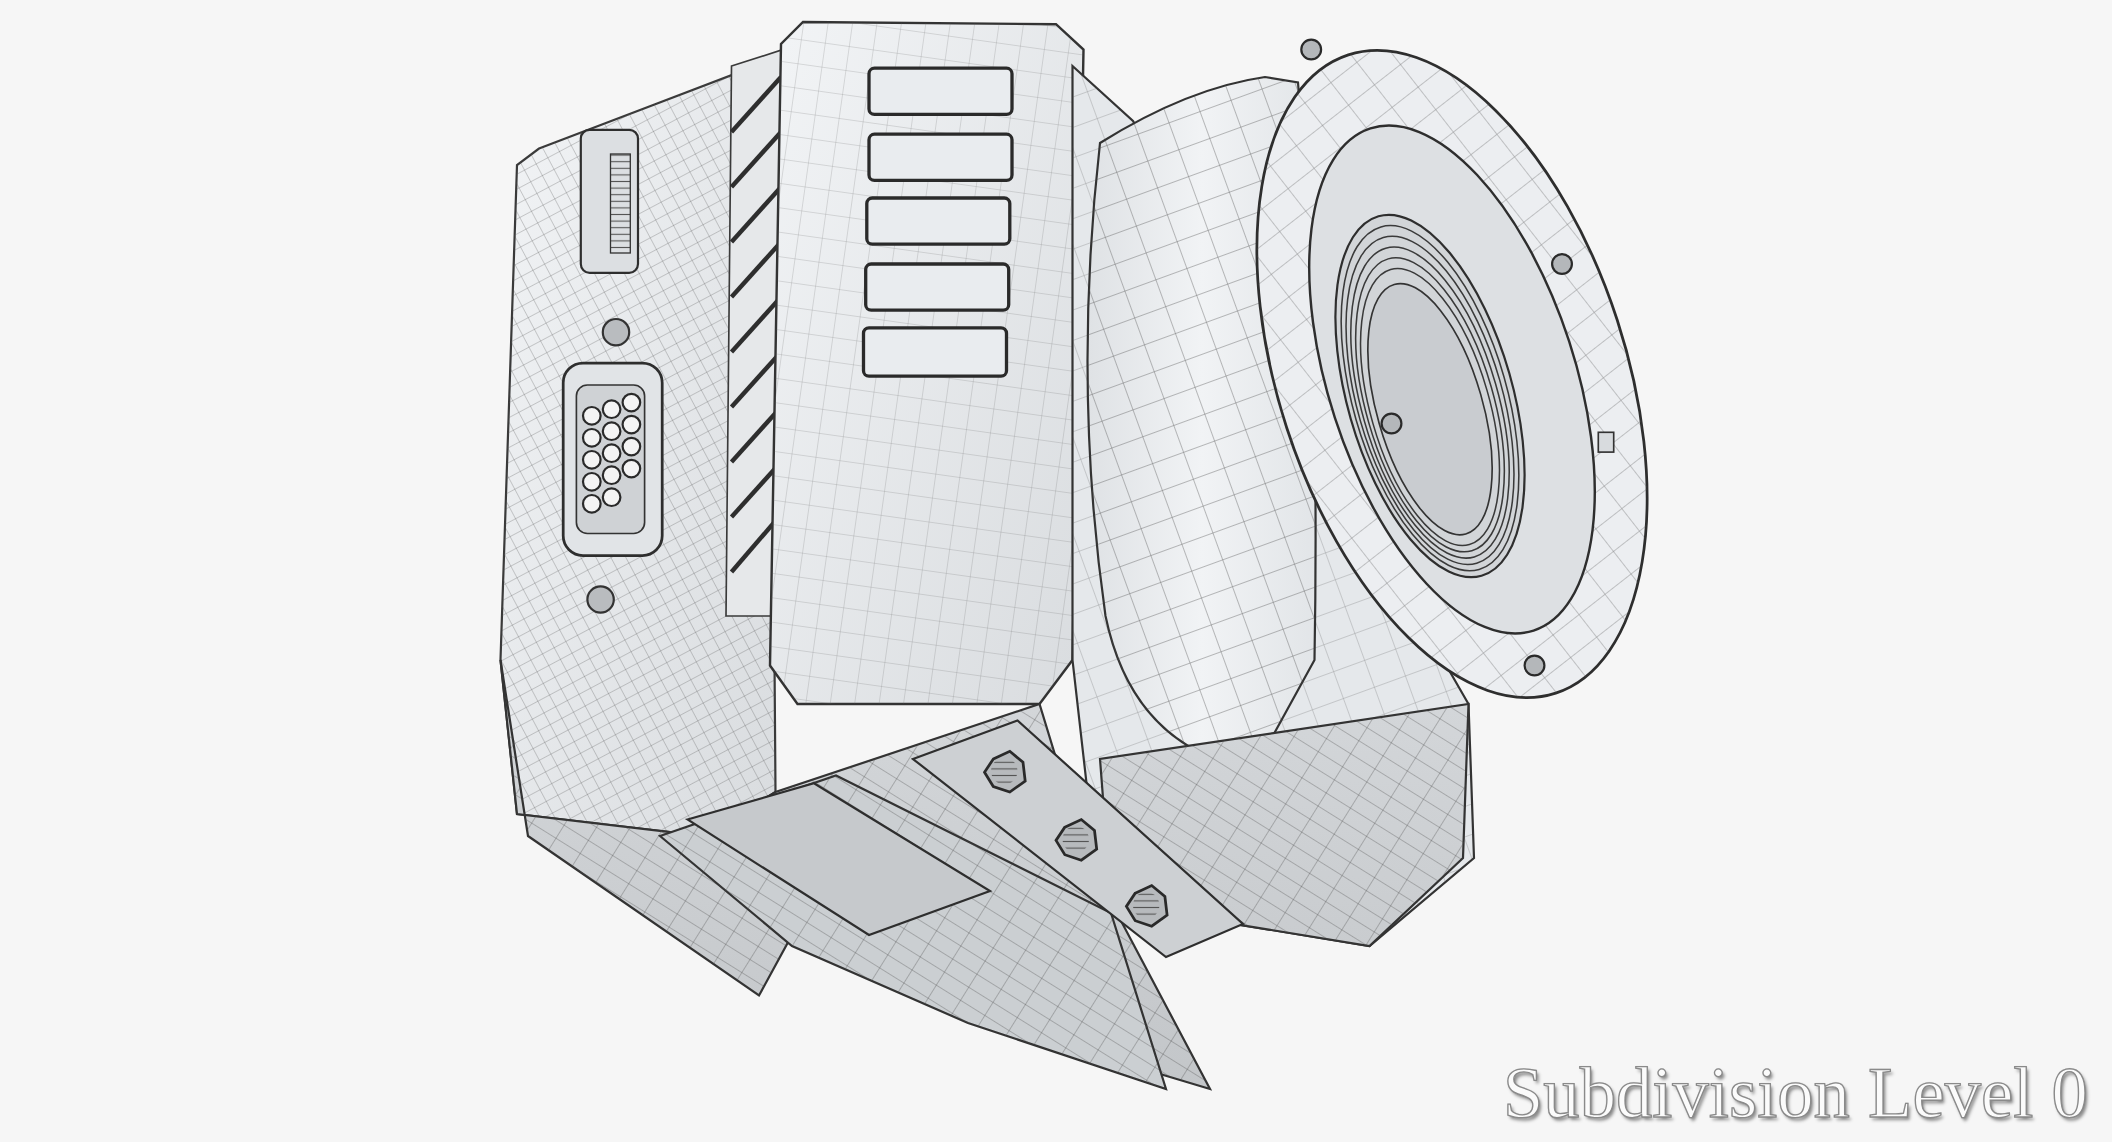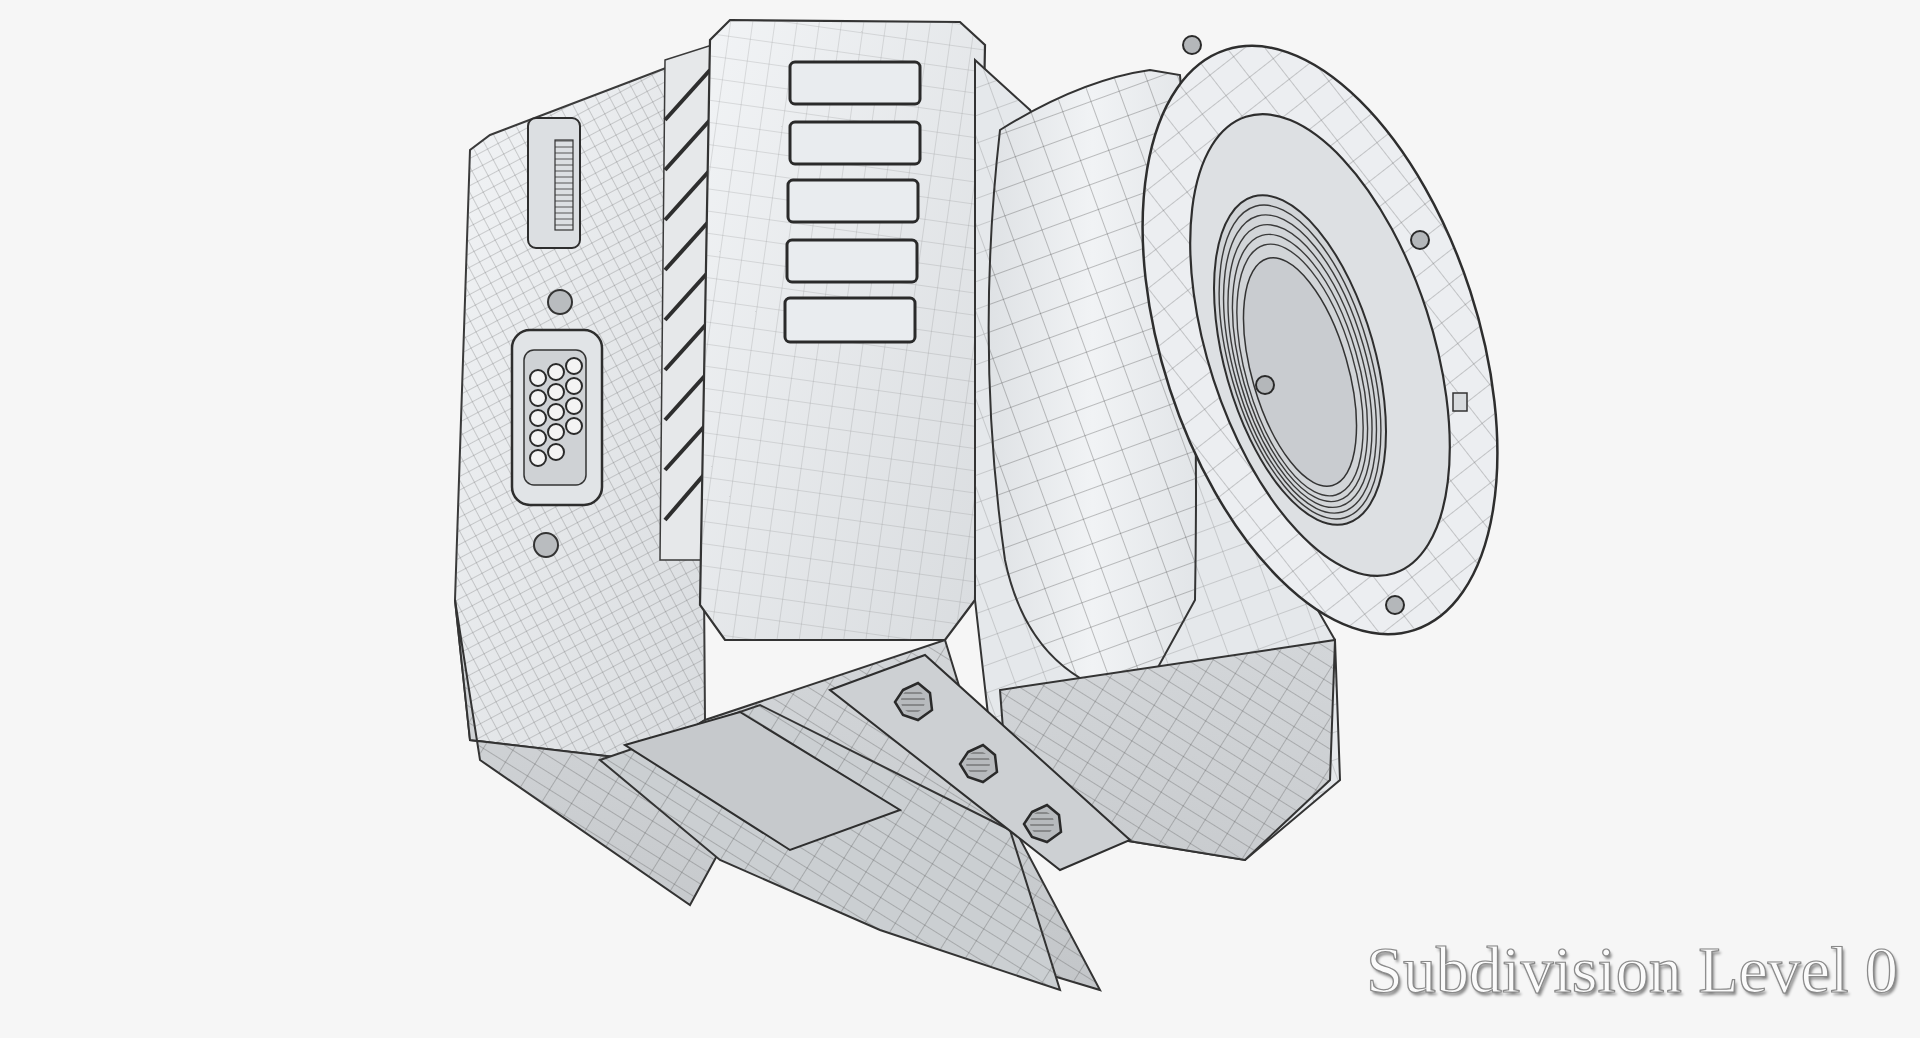--- a/index.html
+++ b/index.html
@@ -4,21 +4,21 @@
 <style>
   html, body { margin:0; padding:0; }
   body {
     width:1920px; height:1038px; overflow:hidden;
     background:#f6f6f6;
     position:relative;
     font-family:"Liberation Serif", serif;
   }
   #render { position:absolute; left:0; top:0; width:1920px; height:1038px; }
   .caption {
-    position:absolute; right:22px; bottom:30px;
+    position:absolute; right:22px; bottom:6px;
     font-family:"Liberation Serif", "DejaVu Serif", serif;
     font-size:66px; letter-spacing:0px;
     color:#fbfbfb;
     -webkit-text-stroke:1.2px #8a8a8a;
     text-shadow: 2px 3px 3px rgba(0,0,0,0.45), 0 0 1px #777;
     white-space:nowrap;
   }
 </style>
 </head>
 <body>

